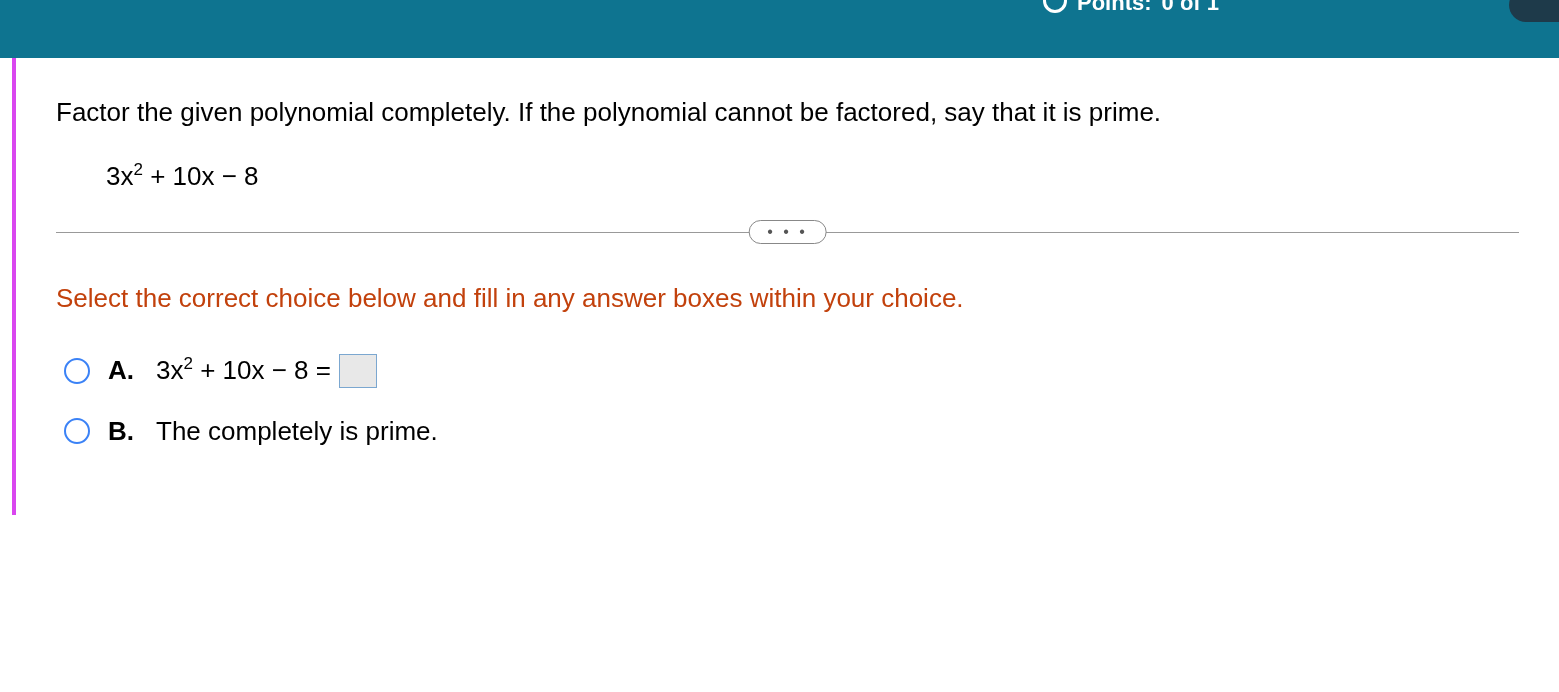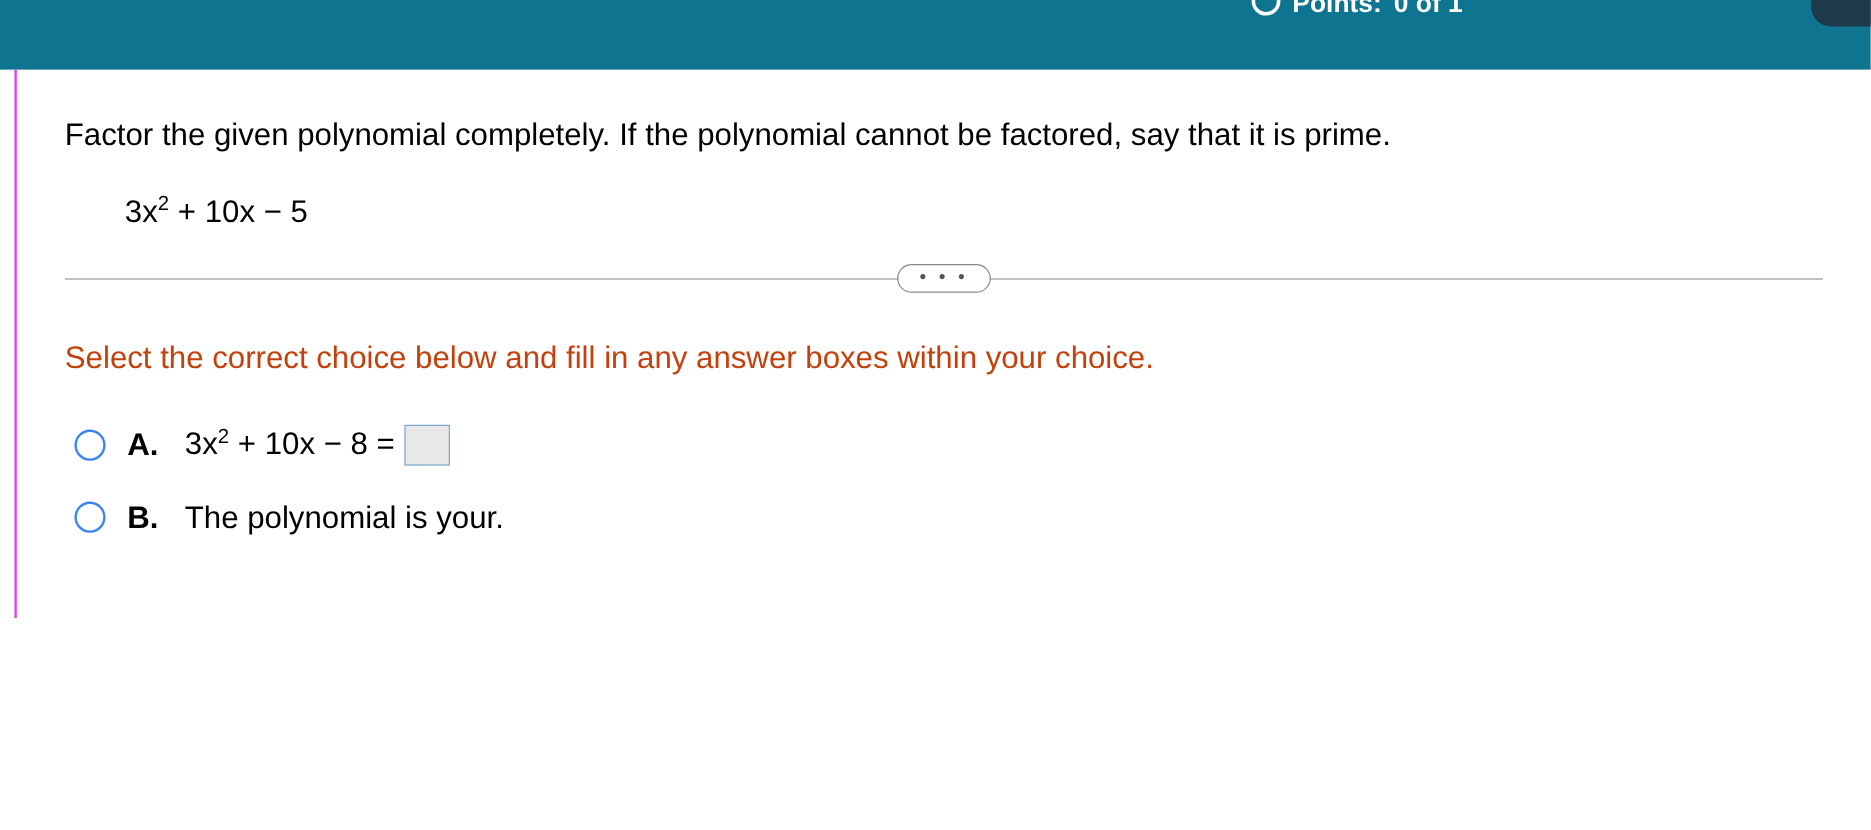--- a/index.html
+++ b/index.html
@@ -50,21 +50,21 @@
     .header-pill {
       position: absolute;
       right: 0;
       top: -12px;
       background: #1e3a4a;
       border-radius: 24px 0 0 24px;
       width: 50px;
       height: 34px;
     }
     .content-area {
-      border-left: 2px solid #d946ef;
+      border-left: 4px solid #d946ef;
       margin-left: 12px;
       padding: 35px 40px 40px 40px;
       background: white;
     }
     .question-text {
       font-size: 26px;
       color: #000;
       line-height: 1.5;
       margin-bottom: 28px;
     }
@@ -157,21 +157,21 @@
     <span class="points-text">Points:</span>
     <span class="points-text">0 of 1</span>
   </div>
   <div class="header-pill"></div>
 </div>
 
 <div class="content-area">
   <div class="question-text">Factor the given polynomial completely.  If the polynomial cannot be factored, say that it is prime.</div>
 
   <div class="polynomial">
-    <span>3x</span><sup>2</sup><span> + 10x − 5</span>
+    <span>3x</span><sup>2</sup><span> + 10x − 8</span>
   </div>
 
   <div class="divider-container">
     <hr class="divider-line">
     <div class="divider-ellipsis">• • •</div>
   </div>
 
   <div class="instruction-text">Select the correct choice below and fill in any answer boxes within your choice.</div>
 
   <div class="choice-row">
@@ -181,15 +181,15 @@
       <span>
         <span>3x</span><sup>2</sup><span> + 10x − 8 = </span>
       </span>
       <input type="text" class="answer-box" style="">
     </div>
   </div>
 
   <div class="choice-row">
     <div class="radio-circle"></div>
     <div class="choice-label">B.</div>
-    <div class="choice-content">The polynomial is your.</div>
+    <div class="choice-content">The completely is prime.</div>
   </div>
 </div>
 
 </body></html>

